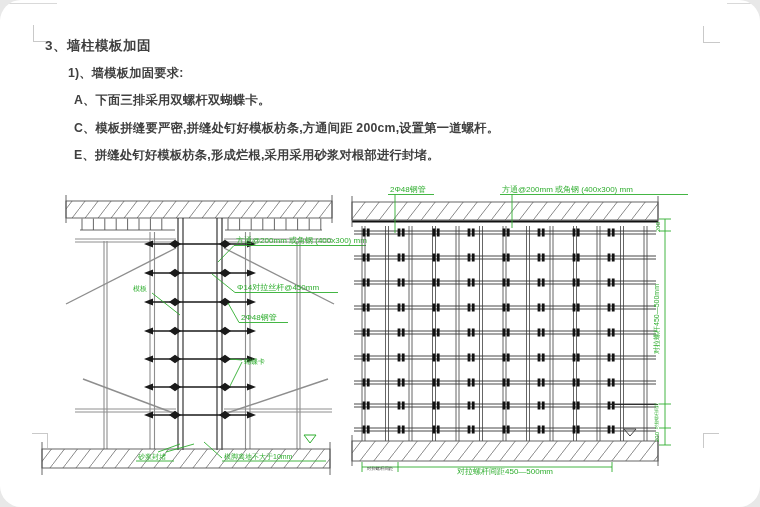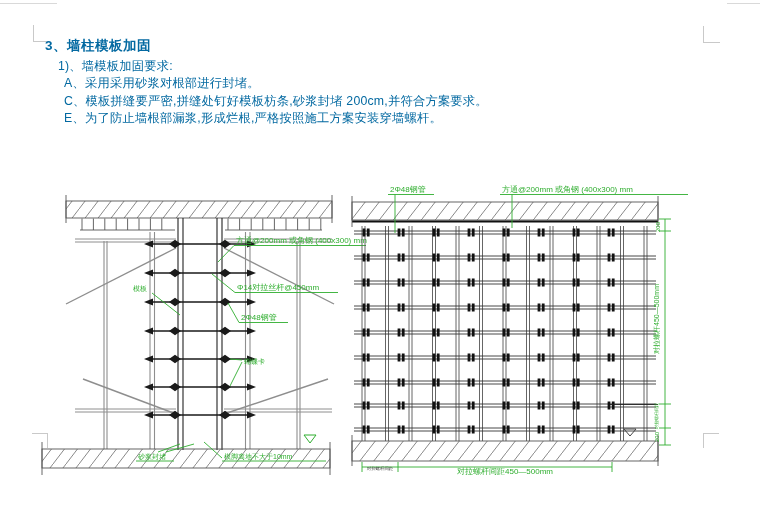--- a/index.html
+++ b/index.html
@@ -1,28 +1,28 @@
 <!DOCTYPE html>
 <html><head>
 <meta charset="utf-8">
 <style>
   html,body{margin:0;padding:0;background:#e8e8e8;}
   .page{
     position:relative;width:760px;height:507px;background:#ffffff;
-    overflow:hidden;font-family:"Liberation Sans",sans-serif;color:#0369a1;
+    overflow:hidden;font-family:"Liberation Sans",sans-serif;color:#404040;border-radius:21px;
   }
   .edge{position:absolute;background:#d9d9d9;height:1px;}
   .mark{position:absolute;}
   .mark.tl{left:33px;top:25px;width:14px;height:16px;border-left:1px solid #c9c9c9;border-bottom:1px solid #c9c9c9;}
   .mark.tr{left:703px;top:26px;width:16px;height:16px;border-left:1px solid #c9c9c9;border-bottom:1px solid #c9c9c9;}
   .mark.bl{left:32px;top:433px;width:15px;height:14px;border-top:1px solid #c9c9c9;border-right:1px solid #c9c9c9;}
   .mark.br{left:703px;top:433px;width:15px;height:14px;border-top:1px solid #c9c9c9;border-left:1px solid #c9c9c9;}
   .doc{position:absolute;left:45px;top:37px;width:700px;}
   .doc h1{font-size:13.5px;margin:0 0 3px 0;font-weight:bold;letter-spacing:.5px;}
-  .doc p{margin:0;font-size:12.3px;line-height:17.4px;font-weight:normal;letter-spacing:.2px;}
+  .doc p{margin:10px;font-size:12.3px;line-height:17.4px;font-weight:bold;letter-spacing:.2px;}
   .doc p.intro{padding-left:13px;}
   .doc p.item{text-indent:19px;}
   svg{position:absolute;overflow:visible;}
   #svgL{left:40px;top:192px;}
   #svgR{left:338px;top:183px;}
   svg text{font-family:"Liberation Sans",sans-serif;}
   .glab{fill:#2fae2f;font-size:8px;}
   .glab-s{fill:#2fae2f;font-size:7px;}
   .gdim{fill:#2fae2f;font-size:6px;}
   .gdim-t{fill:#2fae2f;font-size:4.4px;}
@@ -36,23 +36,23 @@
   <div class="edge" style="left:0;top:3px;width:57px;"></div>
   <div class="edge" style="left:727px;top:3px;width:33px;"></div>
   <div class="mark tl"></div>
   <div class="mark tr"></div>
   <div class="mark bl"></div>
   <div class="mark br"></div>
 
   <div class="doc">
     <h1>3、墙柱模板加固</h1>
     <p class="intro">1)、墙模板加固要求:</p>
-    <p class="item">A、采用采用砂浆对根部进行封堵。</p>
-    <p class="item">C、模板拼缝要严密,拼缝处钉好模板枋条,砂浆封堵 200cm,并符合方案要求。</p>
-    <p class="item">E、为了防止墙根部漏浆,形成烂根,严格按照施工方案安装穿墙螺杆。</p>
+    <p class="item">A、下面三排采用双螺杆双蝴蝶卡。</p>
+    <p class="item">C、模板拼缝要严密,拼缝处钉好模板枋条,方通间距 200cm,设置第一道螺杆。</p>
+    <p class="item">E、拼缝处钉好模板枋条,形成烂根,采用采用砂浆对根部进行封堵。</p>
   </div>
 
   <svg id="svgL" width="330" height="300" viewBox="0 0 330 300">
     <defs>
       <pattern id="hatchL" patternUnits="userSpaceOnUse" width="13" height="17">
         <path d="M0 17 L13 0" stroke="#6a6a6a" stroke-width="0.8"></path>
       </pattern>
     </defs>
 
     <g>

